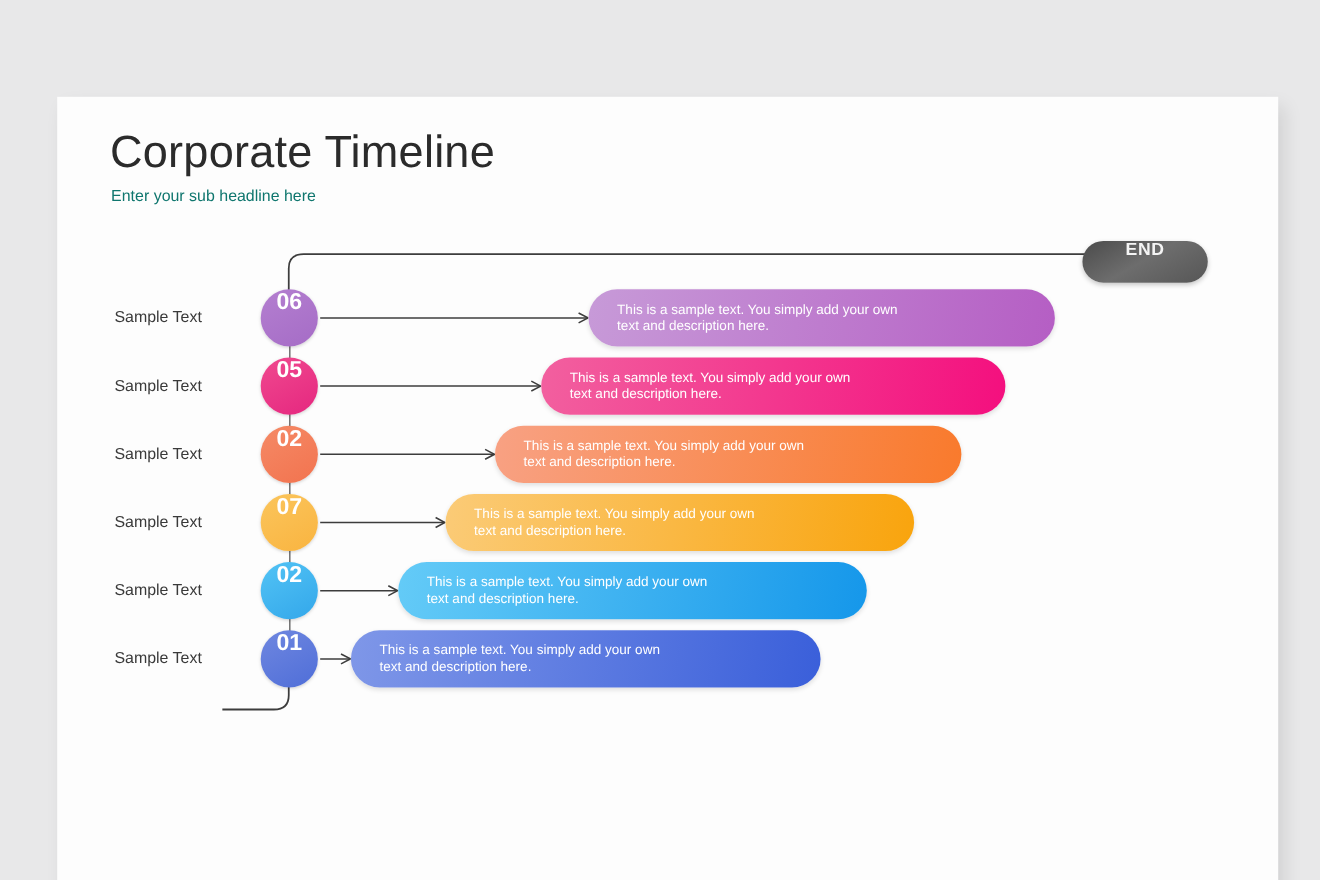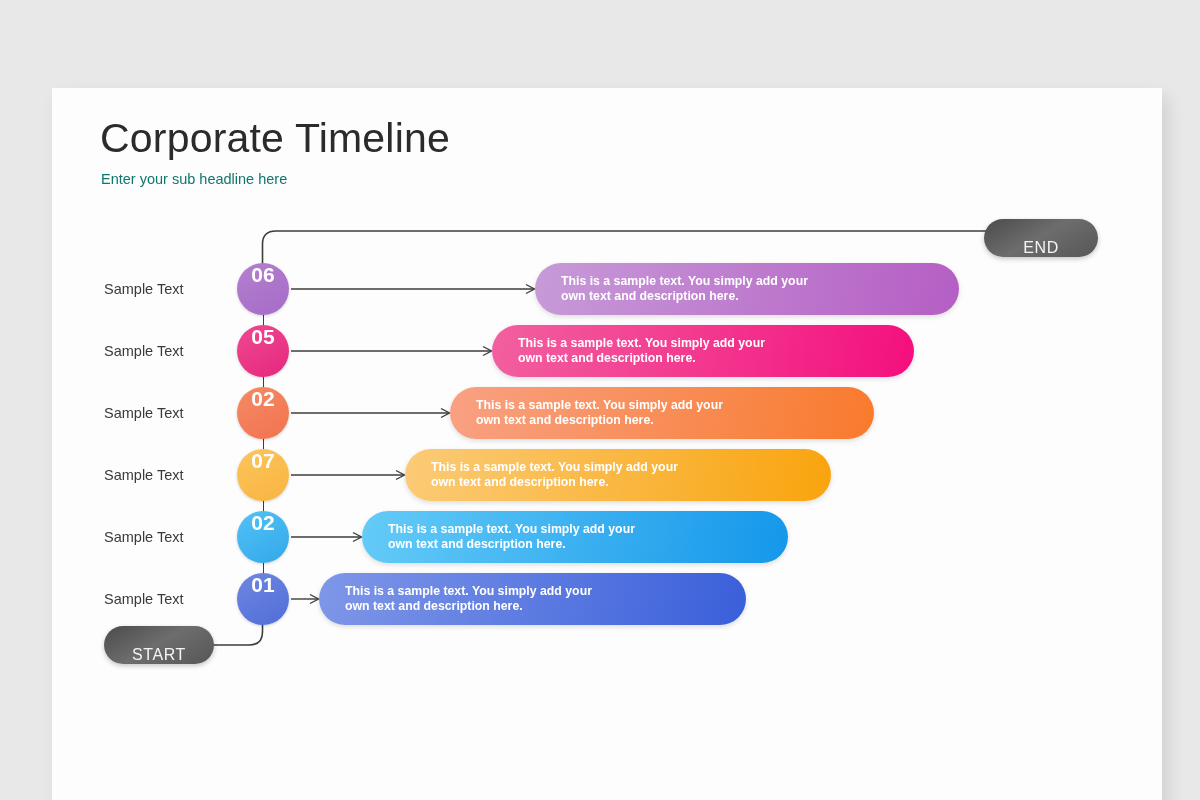--- a/index.html
+++ b/index.html
@@ -58,37 +58,36 @@
     transform:translateY(-50%);
     height:52px;border-radius:26px;
     display:flex;align-items:center;
     box-shadow:0 2px 5px rgba(0,0,0,0.13);
     z-index:2;
   }
   .pill-text{
     color:#ffffff;font-size:12.3px;line-height:15.5px;
     padding-left:26px;padding-right:14px;
     max-width:265px;
-    font-weight:bold;
   }
 
   
   .arrow{position:absolute;top:50%;transform:translateY(-50%);height:12px;z-index:1;}
 
   
   .spine{
     position:absolute;left:210.5px;width:1.6px;
     background:#3d3d3d;z-index:1;
   }
 
   
   .cap{
     position:absolute;height:38px;border-radius:19px;
-    display:flex;align-items:flex-end;justify-content:center;
-    color:#f4f4f4;font-size:16px;font-weight:normal;
+    display:flex;align-items:flex-start;justify-content:center;
+    color:#f4f4f4;font-size:16px;font-weight:bold;
     letter-spacing:.6px;
     background:linear-gradient(150deg,#4b4b4b 0%,#6d6d6d 48%,#565656 100%);
     box-shadow:0 2px 5px rgba(0,0,0,0.22);
     z-index:3;
   }
   .connector{position:absolute;z-index:1;}
 </style>
 </head>
 <body>
 
@@ -105,23 +104,20 @@
       </svg>
 
       <div class="cap" style="left:932px;top:131px;width:114px;">
         <span>END</span>
       </div>
 
       <svg class="connector" style="left:150px;top:500px;width:120px;height:80px;" viewBox="0 0 120 80">
         <path d="M0,57 L47,57 Q60.5,57 60.5,44 L60.5,0" fill="none" stroke="#3d3d3d" stroke-width="1.6"></path>
       </svg>
 
-      <div class="cap" style="left:52px;top:538px;width:110px;">
-        <span>START</span>
-      </div>
 
       <div class="spine" style="top:196px;height:62px;"></div>
       <div class="spine" style="top:258px;height:62px;"></div>
       <div class="spine" style="top:320px;height:62px;"></div>
       <div class="spine" style="top:382px;height:62px;"></div>
       <div class="spine" style="top:444px;height:62px;"></div>
 
       <div id="rows-host">
           <div class="row" style="top: 170px;">
             <div class="row-label">Sample Text</div>

